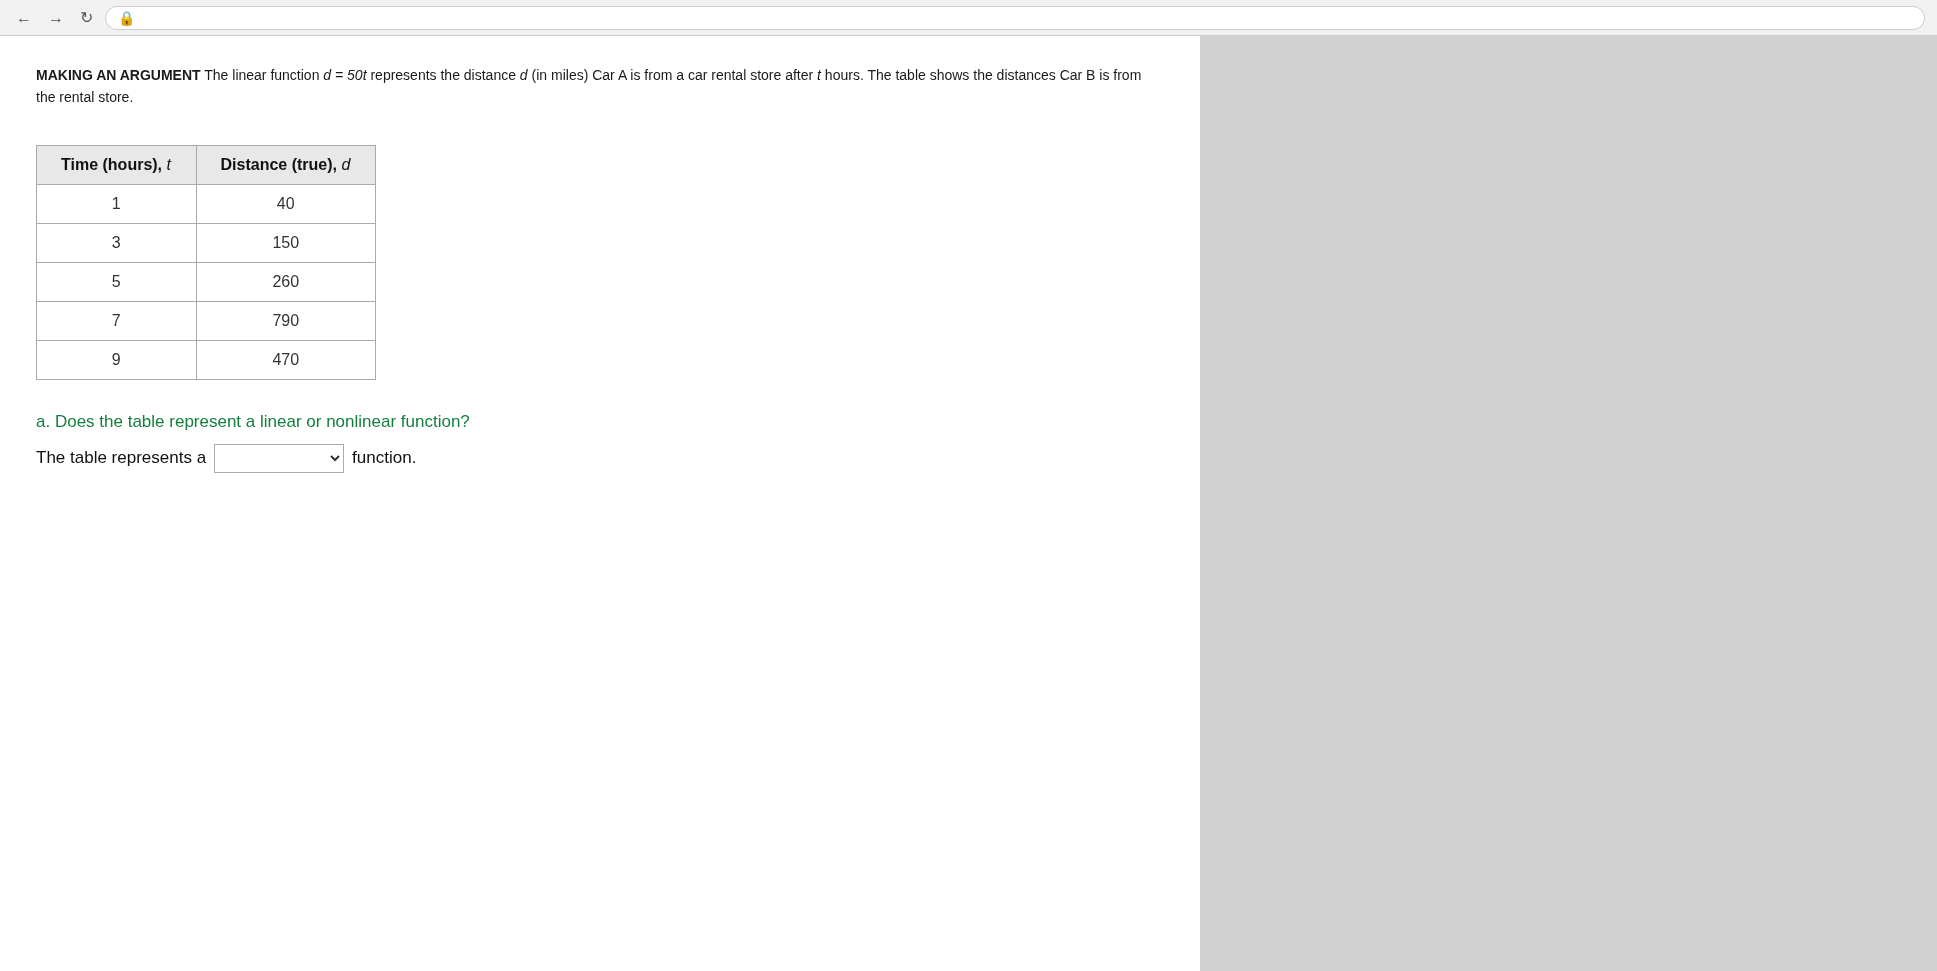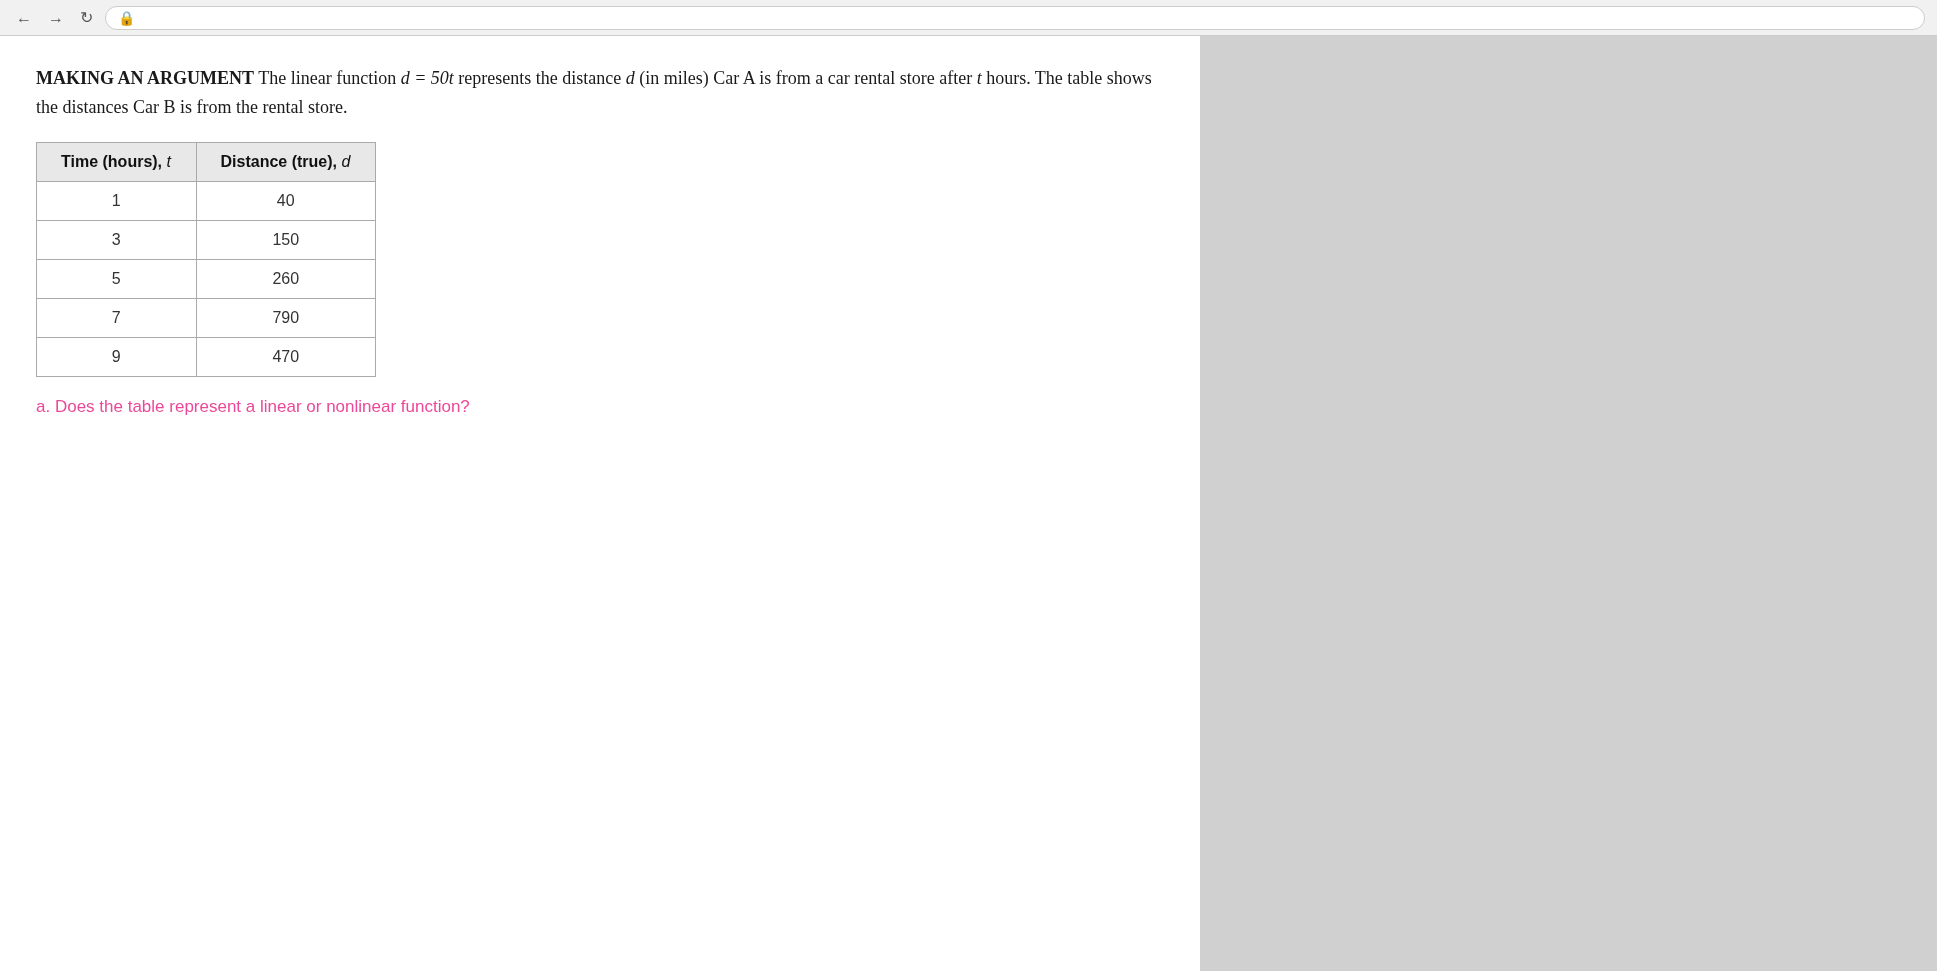--- a/index.html
+++ b/index.html
@@ -55,39 +55,38 @@
     }
 
     .content-area {
       background: white;
       flex: 1;
       padding: 28px 36px;
       max-width: 1200px;
     }
 
     .problem-text {
-      font-size: 18px;
+      font-size: 14px;
       line-height: 1.6;
       color: #1a1a1a;
-      margin-bottom: 20px;
-      font-family: Liberation Serif, serif;
+      margin-bottom: 36px;
     }
 
     .bold-label {
       font-weight: 900;
       font-style: normal;
     }
 
     .math-eq {
       font-style: italic;
     }
 
     .data-table {
       border-collapse: collapse;
-      margin-bottom: 20px;
+      margin-bottom: 32px;
       min-width: 340px;
     }
 
     .data-table th {
       background: #e8e8e8;
       border: 1.5px solid #aaa;
       padding: 10px 24px;
       font-size: 16px;
       font-weight: bold;
       text-align: left;
@@ -103,21 +102,21 @@
       border: 1.5px solid #aaa;
       padding: 10px 24px;
       font-size: 16px;
       text-align: center;
       color: #333;
       background: white;
     }
 
     .question-a {
       font-size: 17px;
-      color: #ec4899;
+      color: #15803d;
     }
 
     .answer-row {
       display: flex;
       align-items: center;
       gap: 8px;
       font-size: 17px;
       color: #111;
       margin-top: 12px;
     }
@@ -198,14 +197,23 @@
           <td>470</td>
         </tr>
       </tbody>
   </table>
 
   <p class="question-a">
     <span>a.</span>
     <span> <span>Does the table represent a linear or nonlinear function?</span></span>
   </p>
 
+  <div class="answer-row">
+    <span>The table represents a</span>
+    <select class="dropdown-select">
+      <option value=""></option>
+      <option value="linear">linear</option>
+      <option value="nonlinear">nonlinear</option>
+    </select>
+    <span>function.</span>
+  </div>
 
 </div>
 
 </body></html>

